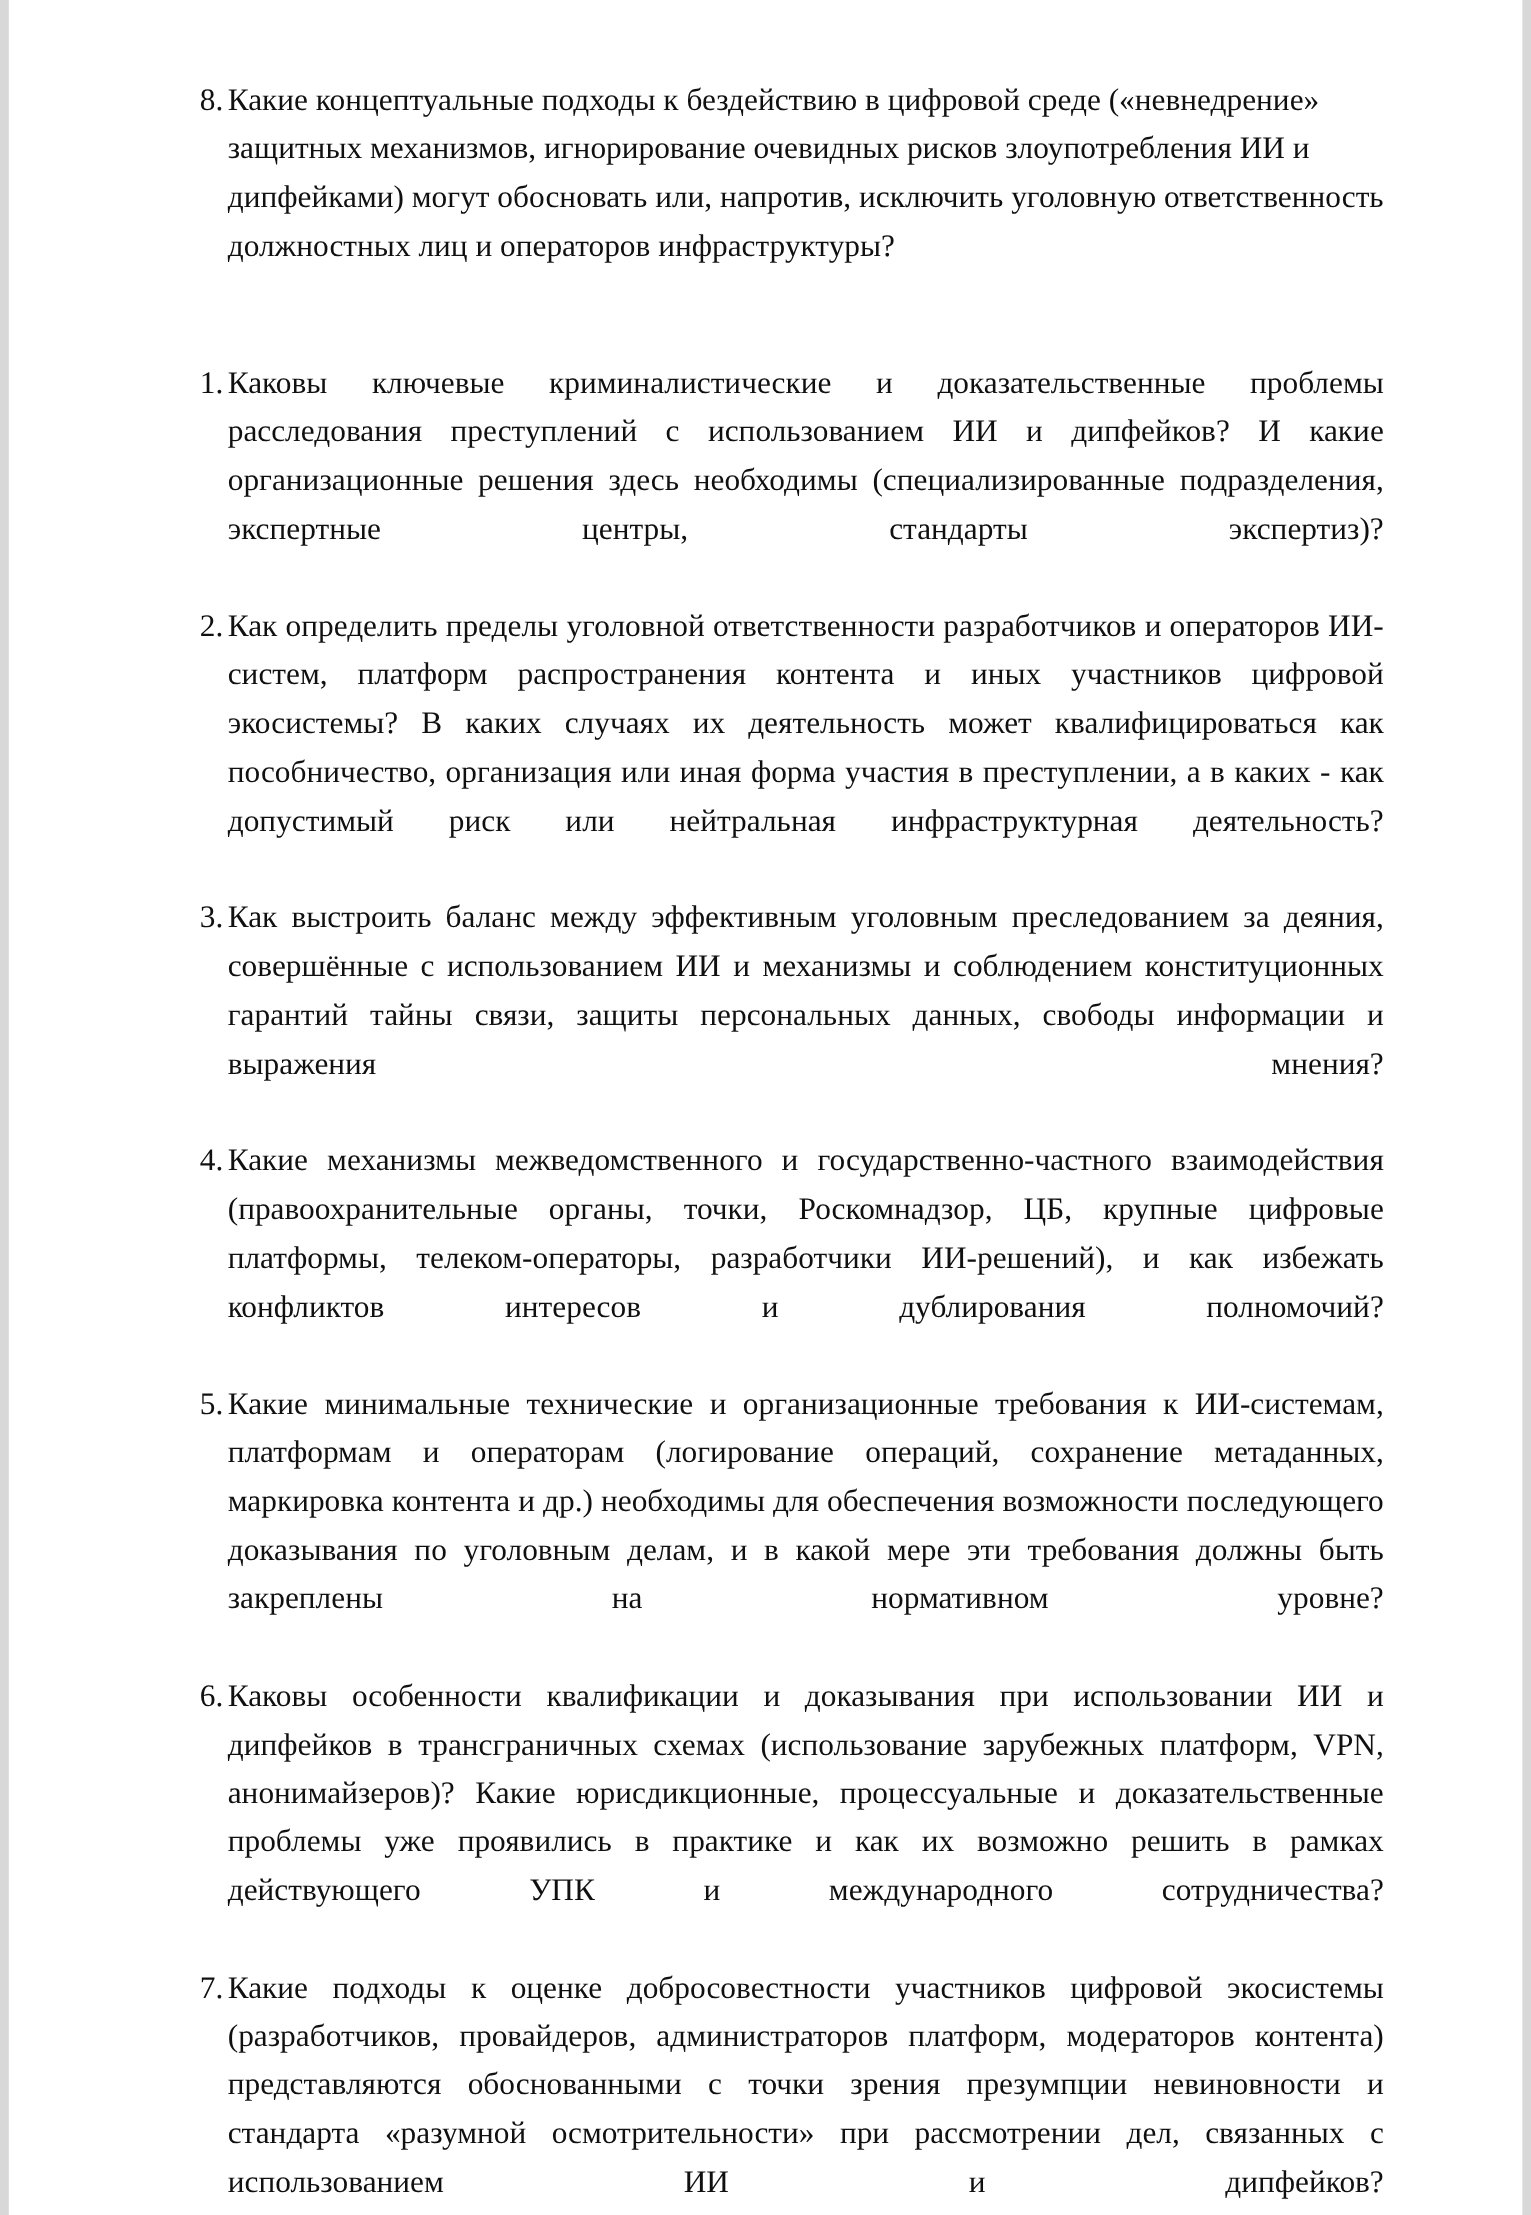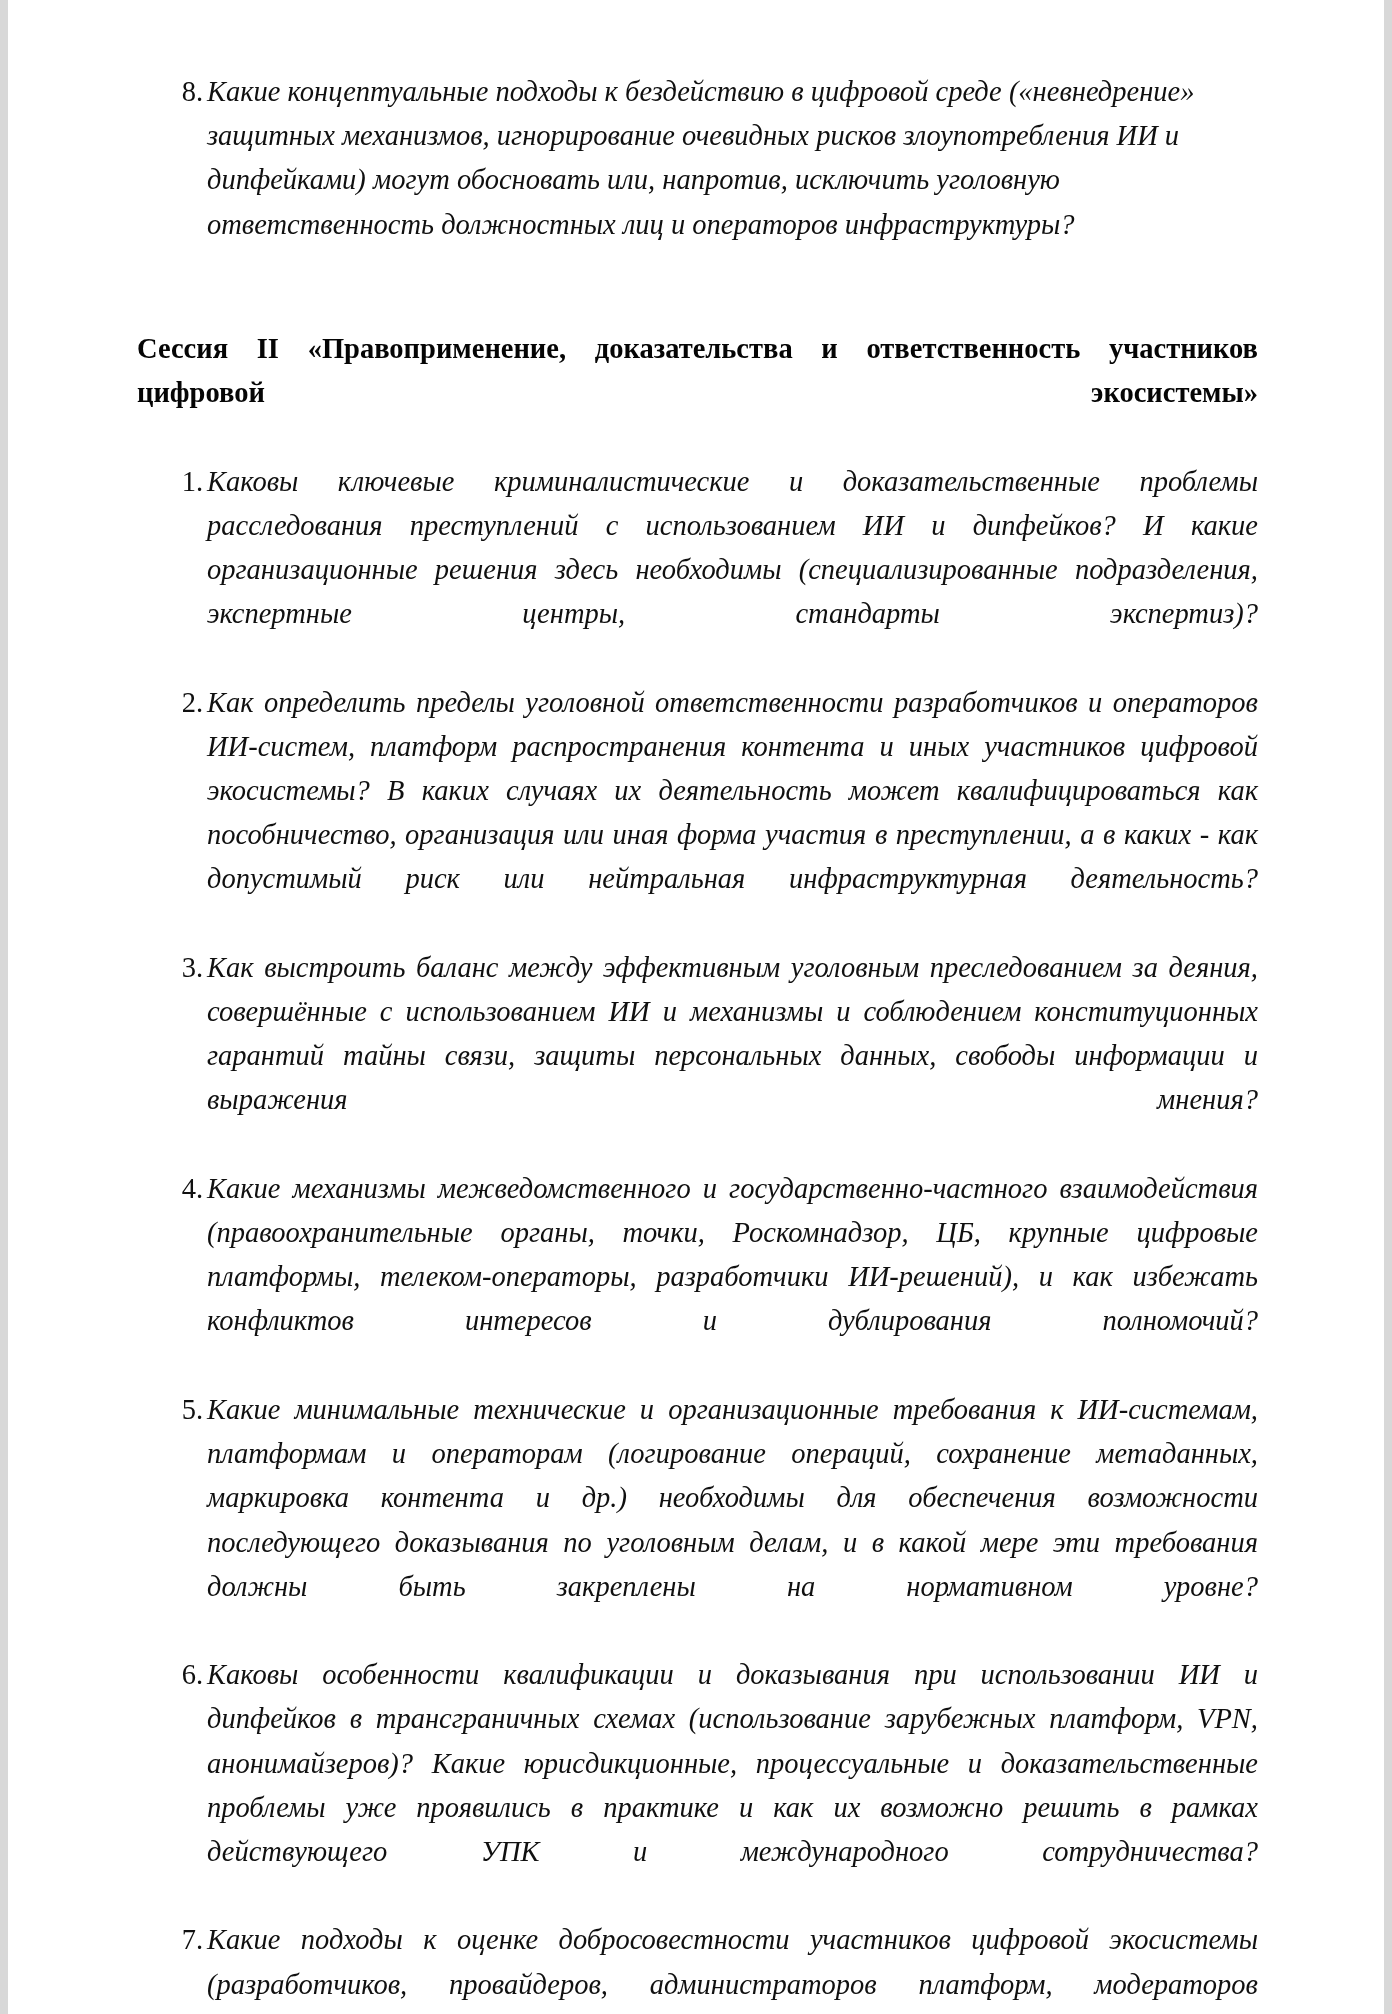--- a/index.html
+++ b/index.html
@@ -65,21 +65,20 @@
     display: block;
   }
   
   .txt::after {
     content: "";
     display: inline-block;
     width: 100%;
   }
   .txt {
     text-align: justify;
-    font-style: italic;
   }
   
   .top-item {
     position: relative;
     padding-left: 70px;
   }
   .top-item > .num {
     position: absolute;
     left: 26px;
     top: 0;
@@ -113,21 +112,20 @@
 <div class="page">
   <div class="page-inner">
 
     <div class="top-item">
       <span class="num">8.</span>
       <span class="para txt">Какие концептуальные подходы к бездействию в цифровой среде («невнедрение» защитных механизмов, игнорирование очевидных рисков злоупотребления ИИ и дипфейками) могут обосновать или, напротив, исключить уголовную ответственность должностных лиц и операторов инфраструктуры?</span>
     </div>
 
     <div class="gap-before-heading"></div>
 
-    <h2 class="section-heading">Сессия II «Правоприменение, доказательства и ответственность участников цифровой экосистемы»</h2>
 
     <div class="gap-after-heading"></div>
 
     <ol class="qlist">
       <li>
         <span class="num">1.</span>
         <span class="para txt">Каковы ключевые криминалистические и доказательственные проблемы расследования преступлений с использованием ИИ и дипфейков? И какие организационные решения здесь необходимы (специализированные подразделения, экспертные центры, стандарты экспертиз)?</span>
       </li>
       <li>
         <span class="num">2.</span>

